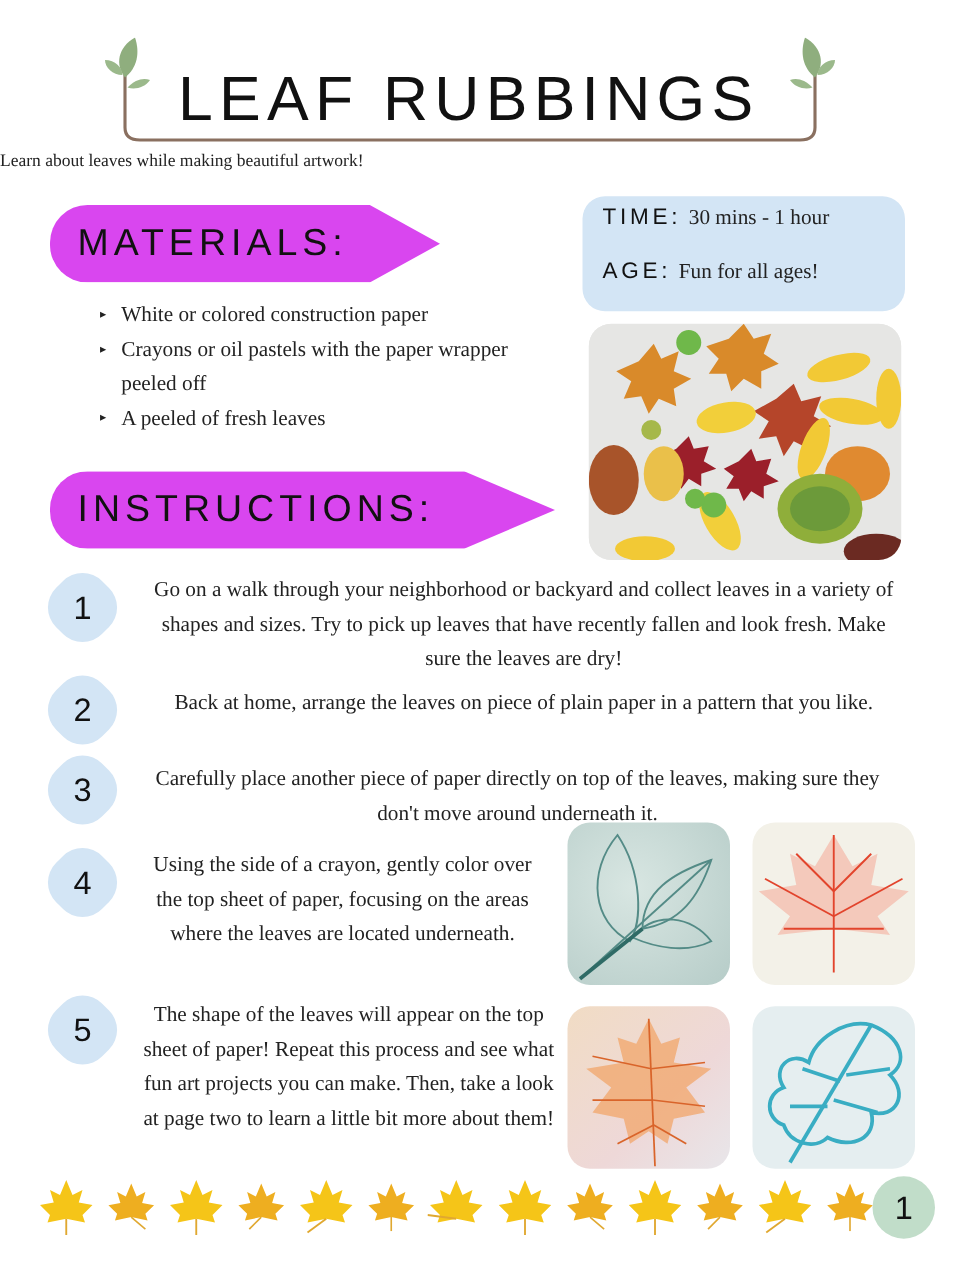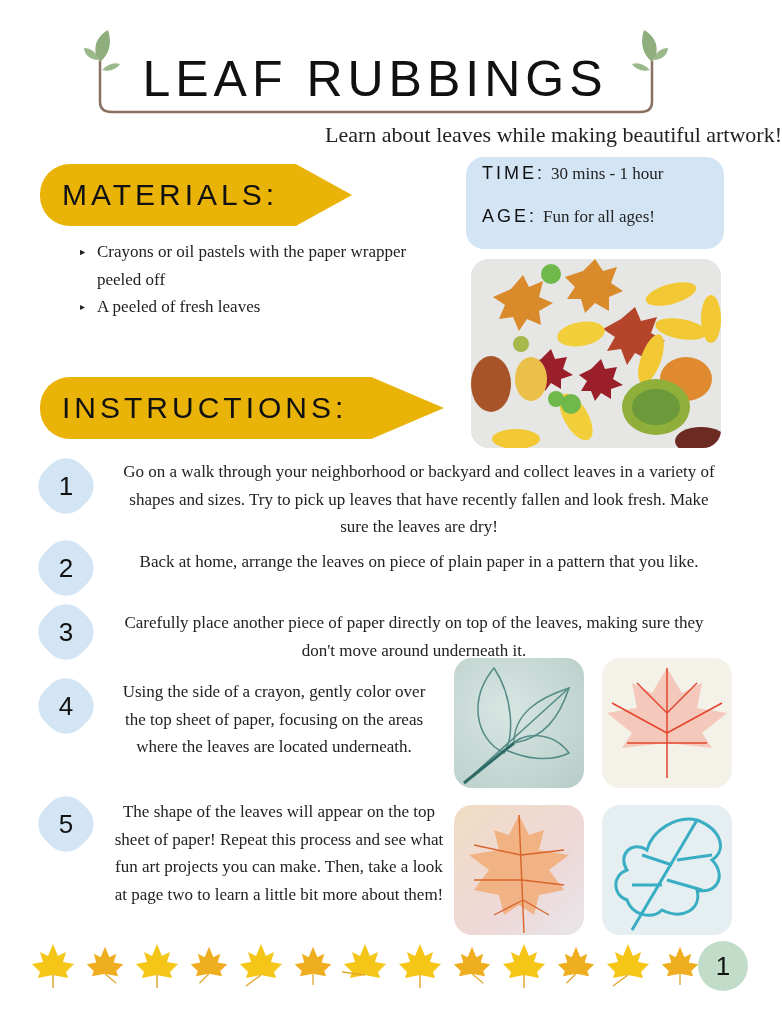--- a/index.html
+++ b/index.html
@@ -10,27 +10,27 @@
 
   
   .title-frame { left: 80px; top: 30px; width: 590px; height: 86px; }
   .title-frame svg { position: absolute; left: 0; top: 0; }
   .title-text {
     position: absolute; left: 0; right: 0; top: 20px; text-align: center;
     font-family: "Liberation Sans", sans-serif; font-size: 50px; letter-spacing: 5px;
     color: #111; font-weight: normal;
   }
   .subtitle {
-    left: 0; width: 782px; top: 122px; text-align: right;
-    font-family: "Liberation Serif", serif; font-size: 22px; color: #222;
+    left: 0; width: 782px; top: 122px; text-align: left;
+    font-family: "Liberation Serif", serif; font-size: 14px; color: #222;
   }
 
   
   .banner {
-    background: #eab308;
+    background: #d946ef;
     clip-path: polygon(0 0, 82% 0, 100% 50%, 82% 100%, 0 100%);
     border-radius: 30px 0 0 30px;
   }
   .banner-label {
     position: absolute; left: 22px; top: 50%; transform: translateY(-50%);
     font-family: "Liberation Sans", sans-serif; font-size: 30px; letter-spacing: 4px; color: #111;
   }
   .materials-banner { left: 40px; top: 164px; width: 312px; height: 62px; }
   .instructions-banner { left: 40px; top: 377px; width: 404px; height: 62px; }
 
@@ -91,21 +91,21 @@
     <path d="M570 40 C564 34 558 32 552 34 C556 40 564 42 570 40 Z" fill="#9bb98b"></path>
   </svg>
   <div class="title-text">LEAF RUBBINGS</div>
 </div>
 <div class="abs subtitle">Learn about leaves while making beautiful artwork!</div>
 
 <div class="abs banner materials-banner">
   <span class="banner-label">MATERIALS:</span>
 </div>
 <ul class="abs materials-list">
-  <li><span class="bullet">▸</span></li>
+  <li><span class="bullet">▸</span><span>White or colored construction paper</span></li>
   <li><span class="bullet">▸</span><span>Crayons or oil pastels with the paper wrapper peeled off</span></li>
   <li><span class="bullet">▸</span><span>A peeled of fresh leaves</span></li>
 </ul>
 
 <div class="abs info-box">
   <div class="info-row time">
     <span class="k">TIME:</span><span>30 mins - 1 hour</span>
   </div>
   <div class="info-row age">
     <span class="k">AGE:</span><span>Fun for all ages!</span>

